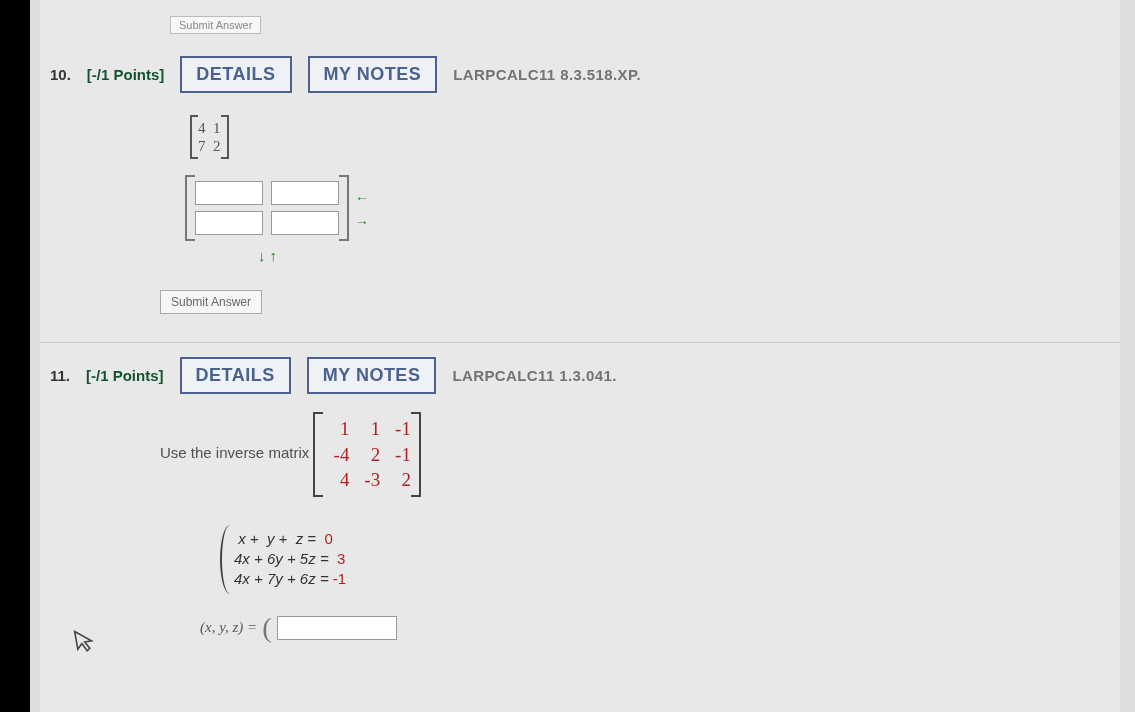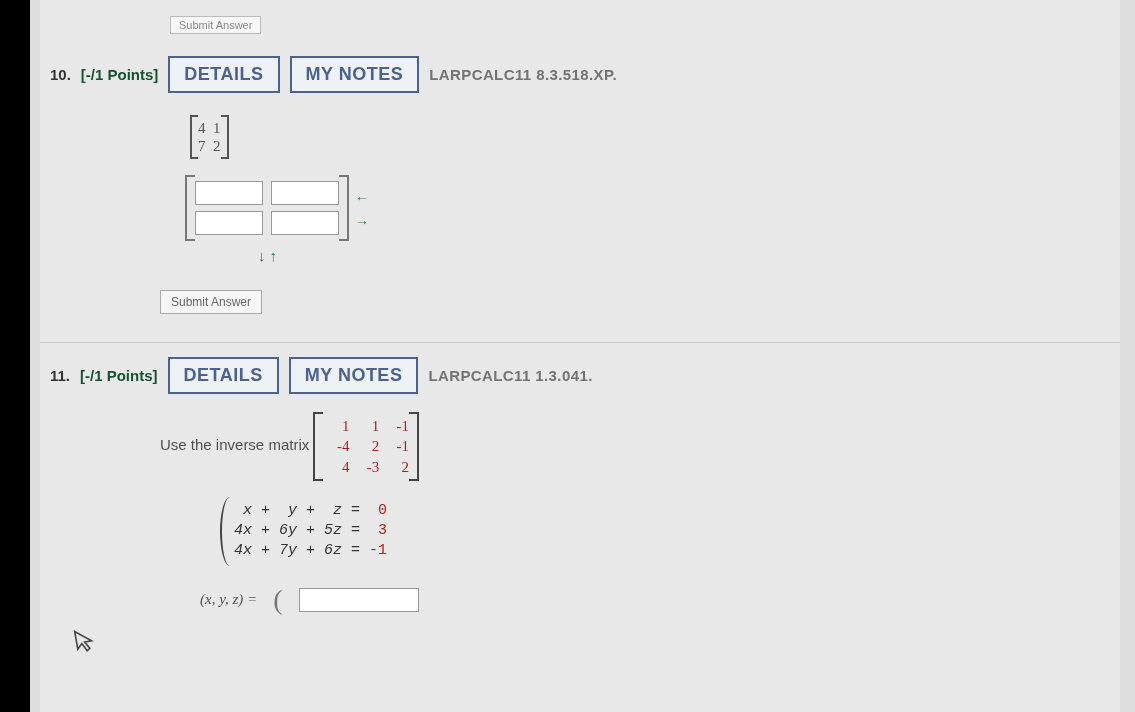--- a/index.html
+++ b/index.html
@@ -33,21 +33,21 @@
     padding: 2px 8px;
     display: inline-block;
   }
   .question-block {
     border-bottom: 1px solid #ccc;
     padding: 14px 10px 18px 10px;
   }
   .q-header {
     display: flex;
     align-items: center;
-    gap: 10px;
+    gap: 16px;
     font-size: 15px;
     padding-bottom: 8px;
   }
   .q-num { font-weight: bold; color: #333; }
   .pts { font-weight: bold; color: #14532d; }
   .pill-btn {
     border: 2px solid #4b628f;
     color: #4b628f;
     background: #eef1f5;
     padding: 6px 14px;
@@ -112,39 +112,39 @@
   }
   
   .inv-matrix { display:inline-block; position:relative; padding:4px 10px;
     font-family:'Times New Roman', serif; color:#333; vertical-align: middle;}
   .inv-matrix::before,.inv-matrix::after{
     content:""; position:absolute; top:0; bottom:0; width:8px;
     border-top:2px solid #444; border-bottom:2px solid #444;
   }
   .inv-matrix::before{ left:0; border-left:2px solid #444;}
   .inv-matrix::after{ right:0; border-right:2px solid #444;}
-  .inv-row { display:block; font-size:15px; line-height:1.35;}
+  .inv-row { display:block; font-size:19px; line-height:1.35;}
   .inv-row .r { color:#b02222; display:inline-block; width:26px; text-align:right;}
   .sys {
     display:inline-block; position:relative; padding:4px 0 4px 14px;
-    font-family:Liberation Mono, monospace; font-size:15px; font-style: italic;
-    color:#333; margin-left: 60px; margin-top:4px;
+    font-family:Liberation Sans, sans-serif; font-size:15px; font-style: italic;
+    color:#333; margin-left: 60px; margin-top:16px;
   }
   .sys::before{
     content:""; position:absolute; left:0; top:0; bottom:0; width:14px;
     border-left:2px solid #444;
     border-top-left-radius: 10px 50%;
     border-bottom-left-radius: 10px 50%;
   }
   .sys-row { white-space: pre; line-height:1.35;}
   .sys-row .r { color:#b02222; font-style:normal;}
   .ans-line {
     margin-left:40px; margin-top:18px;
     font-family:'Times New Roman',serif; font-style:italic; font-size:15px; color:#555;
-    display:flex; align-items:center; gap:16px;
+    display:flex; align-items:center; gap:5px;
   }
   .paren-l { font-size:28px; font-style:normal; color:#777;}
   .long-input{ width:120px; height:24px; border:1px solid #999; background:#fff;}
   .cursor-icon{
     position:absolute; left:75px; top:628px;
     font-size:22px; color:#444; transform: rotate(-10deg);
   }
 </style>
 </head>
 <body>

